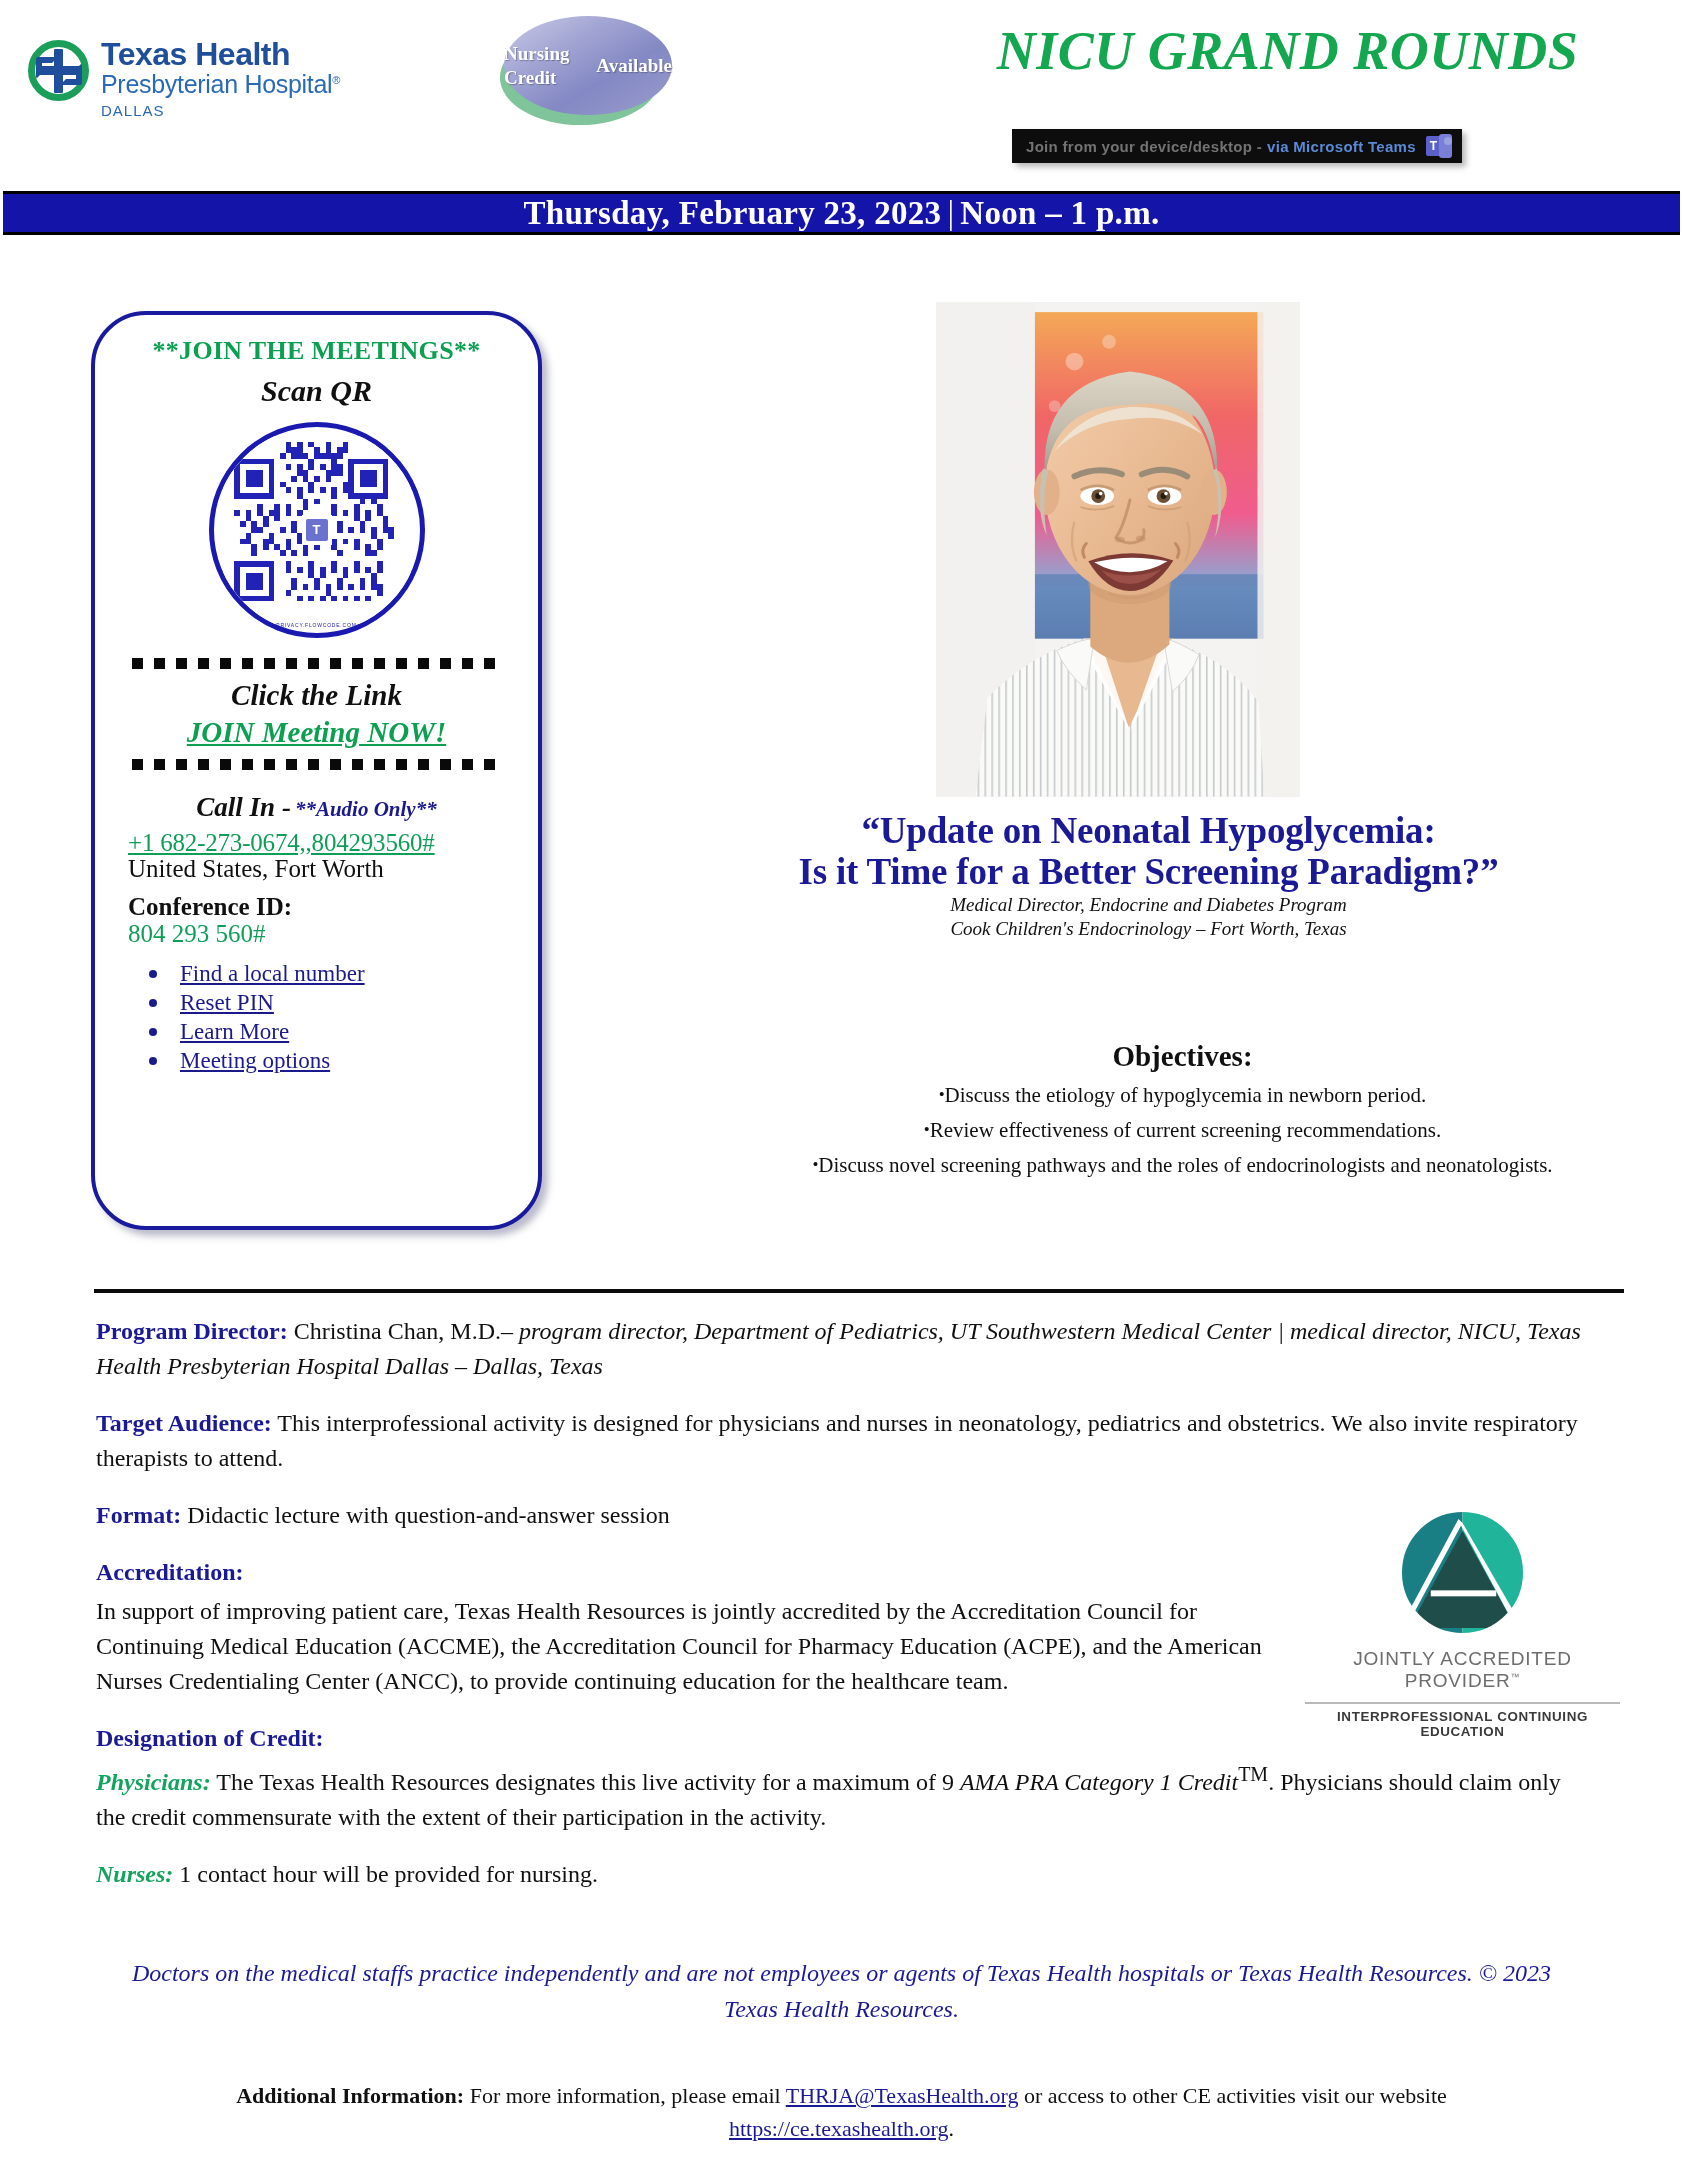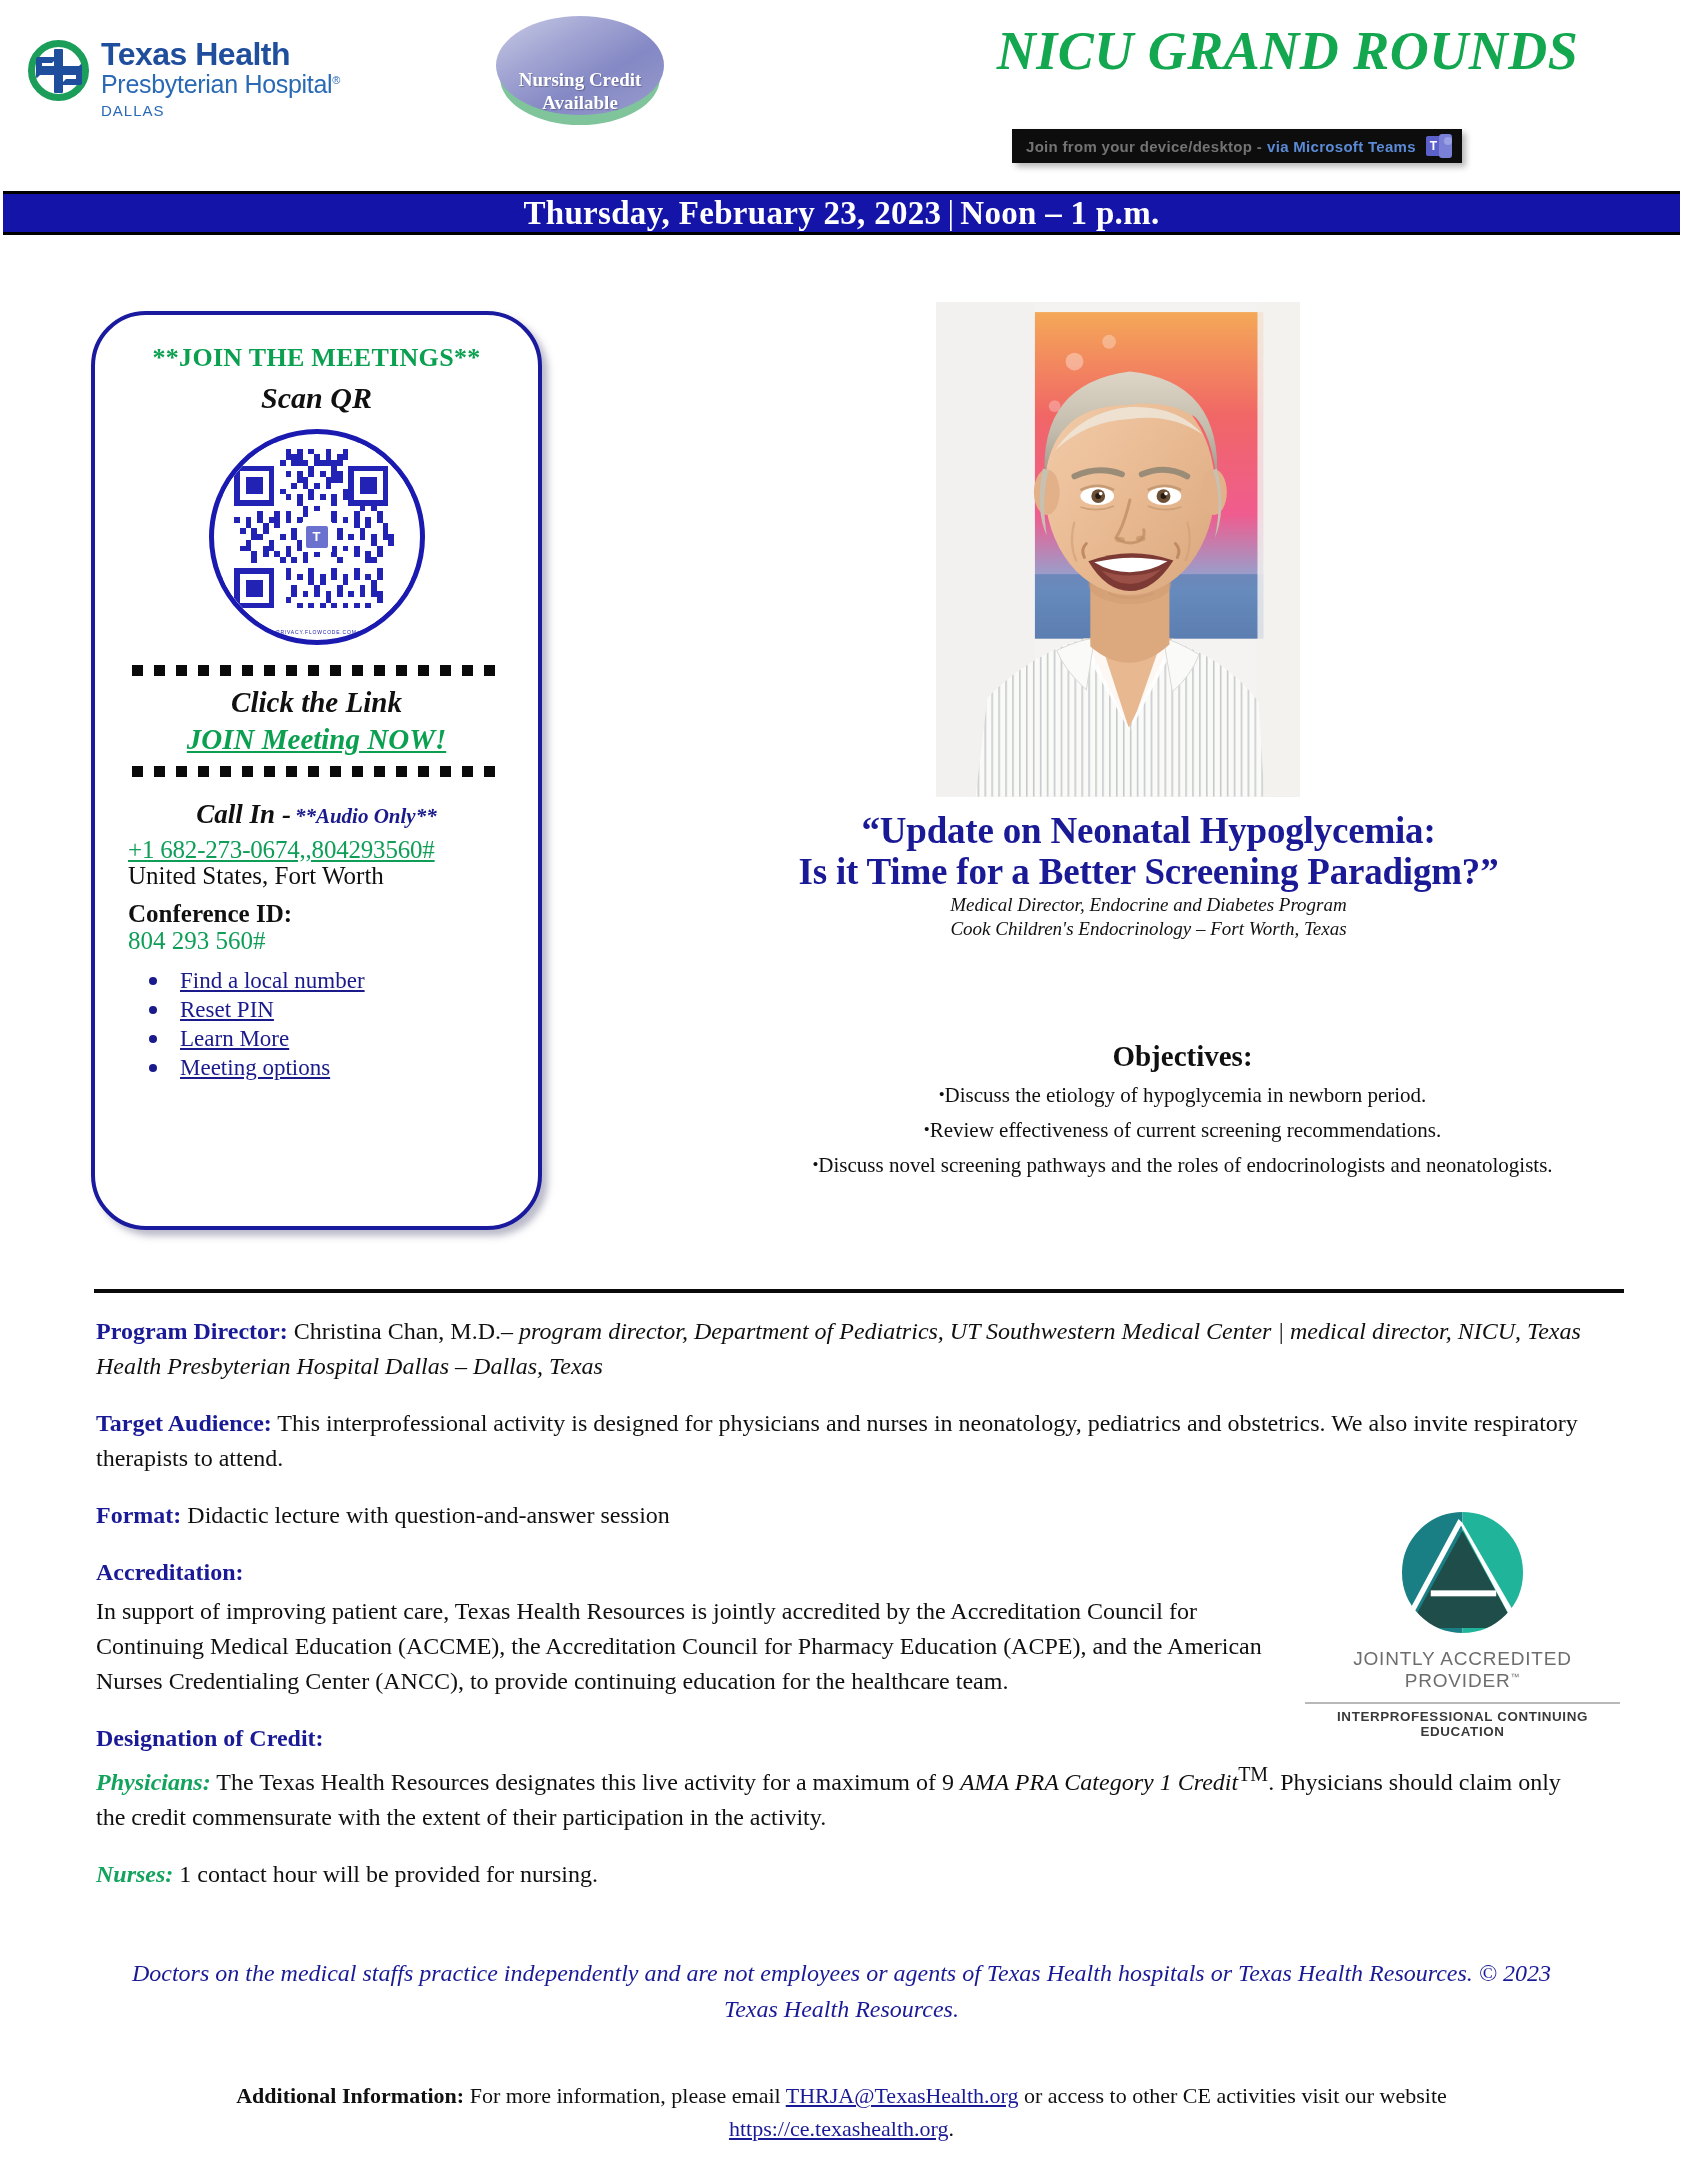--- a/index.html
+++ b/index.html
@@ -99,26 +99,26 @@
   }
   .nursing-oval .shadow-green {
     position: absolute;
     left: 8px; top: 14px;
     width: 160px; height: 95px;
     border-radius: 50%;
     background: #7fc49a;
   }
   .nursing-oval .body {
     position: absolute;
-    left: 4px; top: 0;
+    left: 12px; top: 0;
     width: 168px; height: 99px;
     border-radius: 50%;
     background: linear-gradient(150deg, #c9cbe6 0%, #a3a6d3 32%, #8488c4 62%, #9a9dcd 100%);
     display: flex;
-    flex-direction: column;
+    flex-direction: row;
     align-items: center;
     justify-content: flex-end;
   }
   .nursing-oval .body span {
     font-family: "Liberation Serif", serif;
     font-weight: bold;
     font-size: 19px;
     color: #ffffff;
     line-height: 1.25;
     text-shadow: 1px 1px 1px rgba(60,60,90,0.45);
@@ -235,21 +235,21 @@
     width: 451px;
     height: 919px;
     border: 4px solid #1a1a9e;
     border-radius: 55px;
     box-sizing: border-box;
     box-shadow: 6px 6px 7px rgba(120,120,150,0.5);
     background: #ffffff;
   }
   .join-title {
     text-align: center;
-    margin-top: 28px;
+    margin-top: 21px;
     font-family: "Liberation Serif", serif;
     font-weight: bold;
     font-size: 26px;
     color: #0aa050;
     letter-spacing: 0.3px;
   }
   .scan-qr {
     text-align: center;
     margin-top: 8px;
     font-family: "Liberation Serif", serif;

